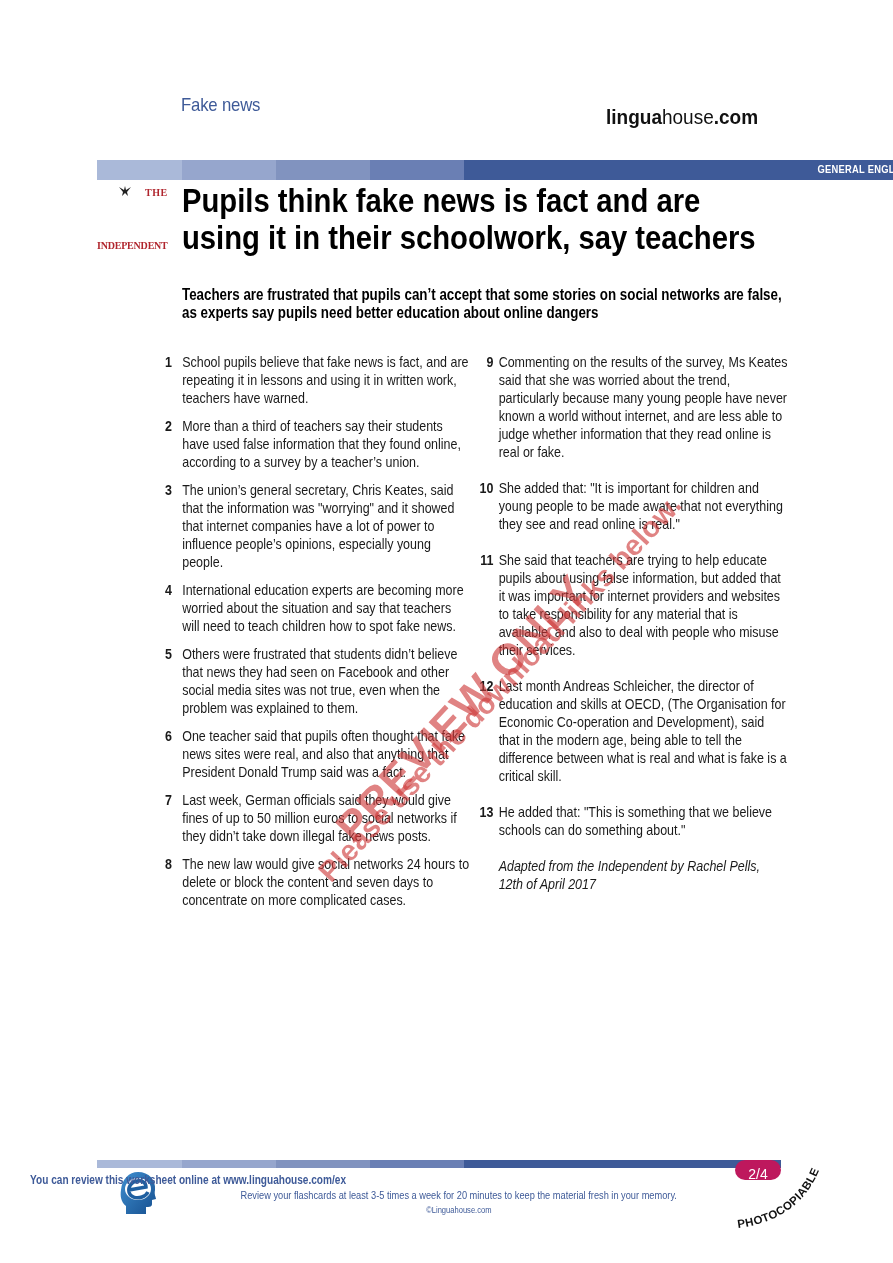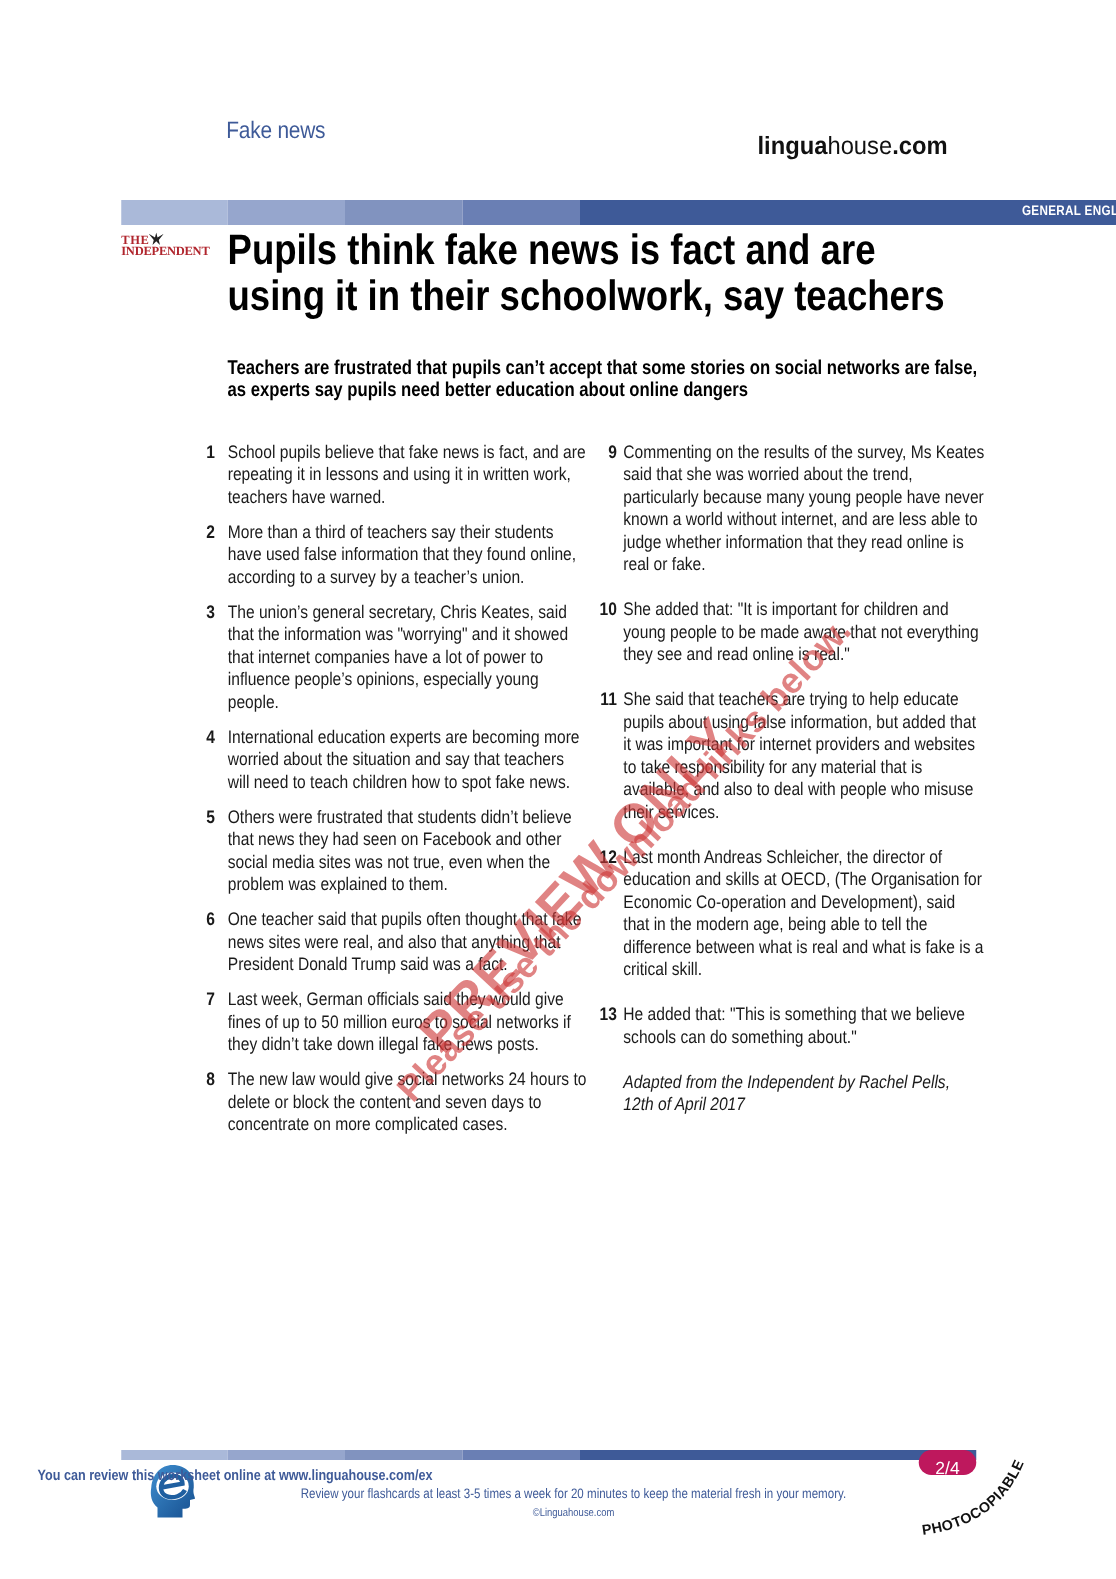--- a/index.html
+++ b/index.html
@@ -15,23 +15,23 @@
   .band.top { top: 136px; width: 820px; margin-top: 24px; }
   .band .seg { height: 100%; }
   .band .s1 { width: 85px; background: #aab9d9; }
   .band .s2 { width: 94px; background: #96a6cd; }
   .band .s3 { width: 94px; background: #8193bf; }
   .band .s4 { width: 94px; background: #6a7fb4; }
   .band .s5 { flex: 1; background: #3e5a98; position: relative; }
   .band-label { position: absolute; right: 6px; top: 3px; color: #fff; font-size: 11px; font-weight: 700; transform: scaleX(0.85); transform-origin: right top; letter-spacing: 0.3px; }
 
   .indy { position: absolute; left: 97px; top: 188px; font-family: "Liberation Serif", serif; color: #b0252d; font-size: 10px; line-height: 9px; font-weight: 700; }
-  .indy .the { display: block; letter-spacing: 0.5px; }
+  .indy .the { display: block; letter-spacing: 0.5px; text-align: right; }
   .indy .eagle { position: absolute; left: 22px; top: -2px; font-size: 11px; color: #222; }
-  .indy .ind { display: block; letter-spacing: -0.2px; }
+  .indy .ind { display: block; letter-spacing: -0.2px; margin-top: 44px; }
 
   .headline { position: absolute; left: 182px; top: 182px; width: 640px; font-size: 34px; line-height: 37px; font-weight: 700; color: #000; transform: scaleX(0.86); transform-origin: left top; white-space: nowrap; }
   .standfirst { position: absolute; left: 182px; top: 286px; width: 720px; font-size: 16px; line-height: 18px; font-weight: 700; color: #000; transform: scaleX(0.835); transform-origin: left top; }
 
   .col { position: absolute; font-size: 14.5px; line-height: 18px; color: #1a1a1a; }
   .col.left { left: 165px; top: 353px; width: 355px; transform: scaleX(0.86); transform-origin: left top; }
   .col.right { left: 478px; top: 353px; width: 360px; transform: scaleX(0.86); transform-origin: left top; }
   .para { display: flex; margin-bottom: 10px; }
   .para .num { width: 20px; flex: none; font-weight: 700; text-align: left; }
   .col.right .para .num { width: 24px; text-align: right; padding-right: 6px; }

